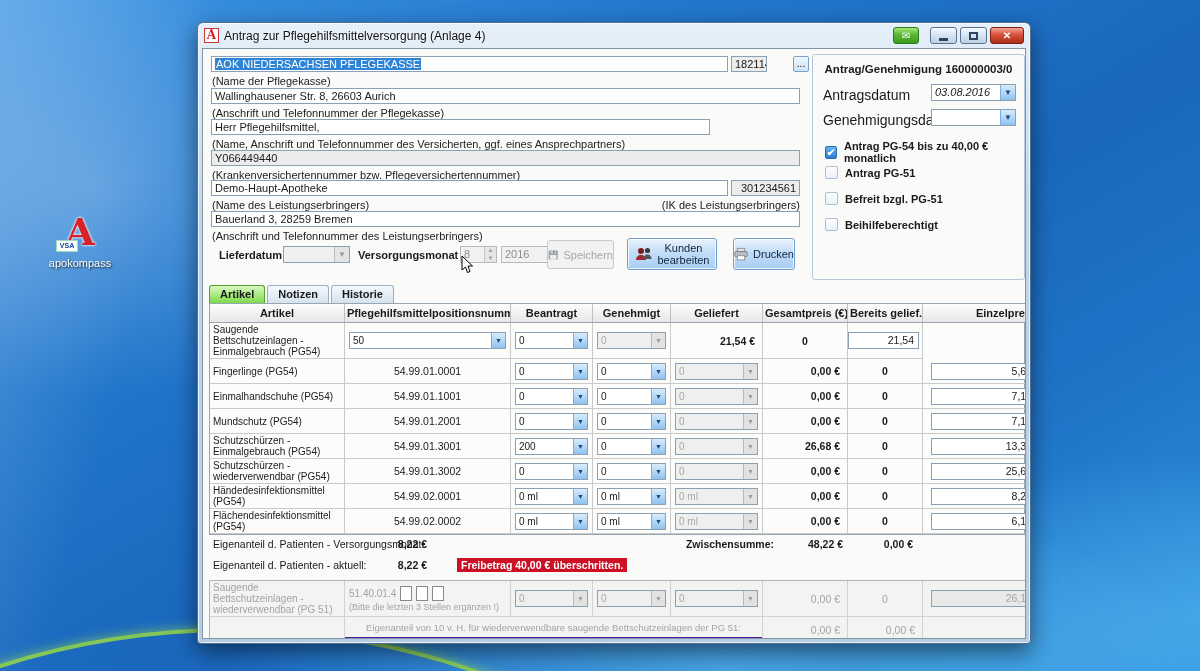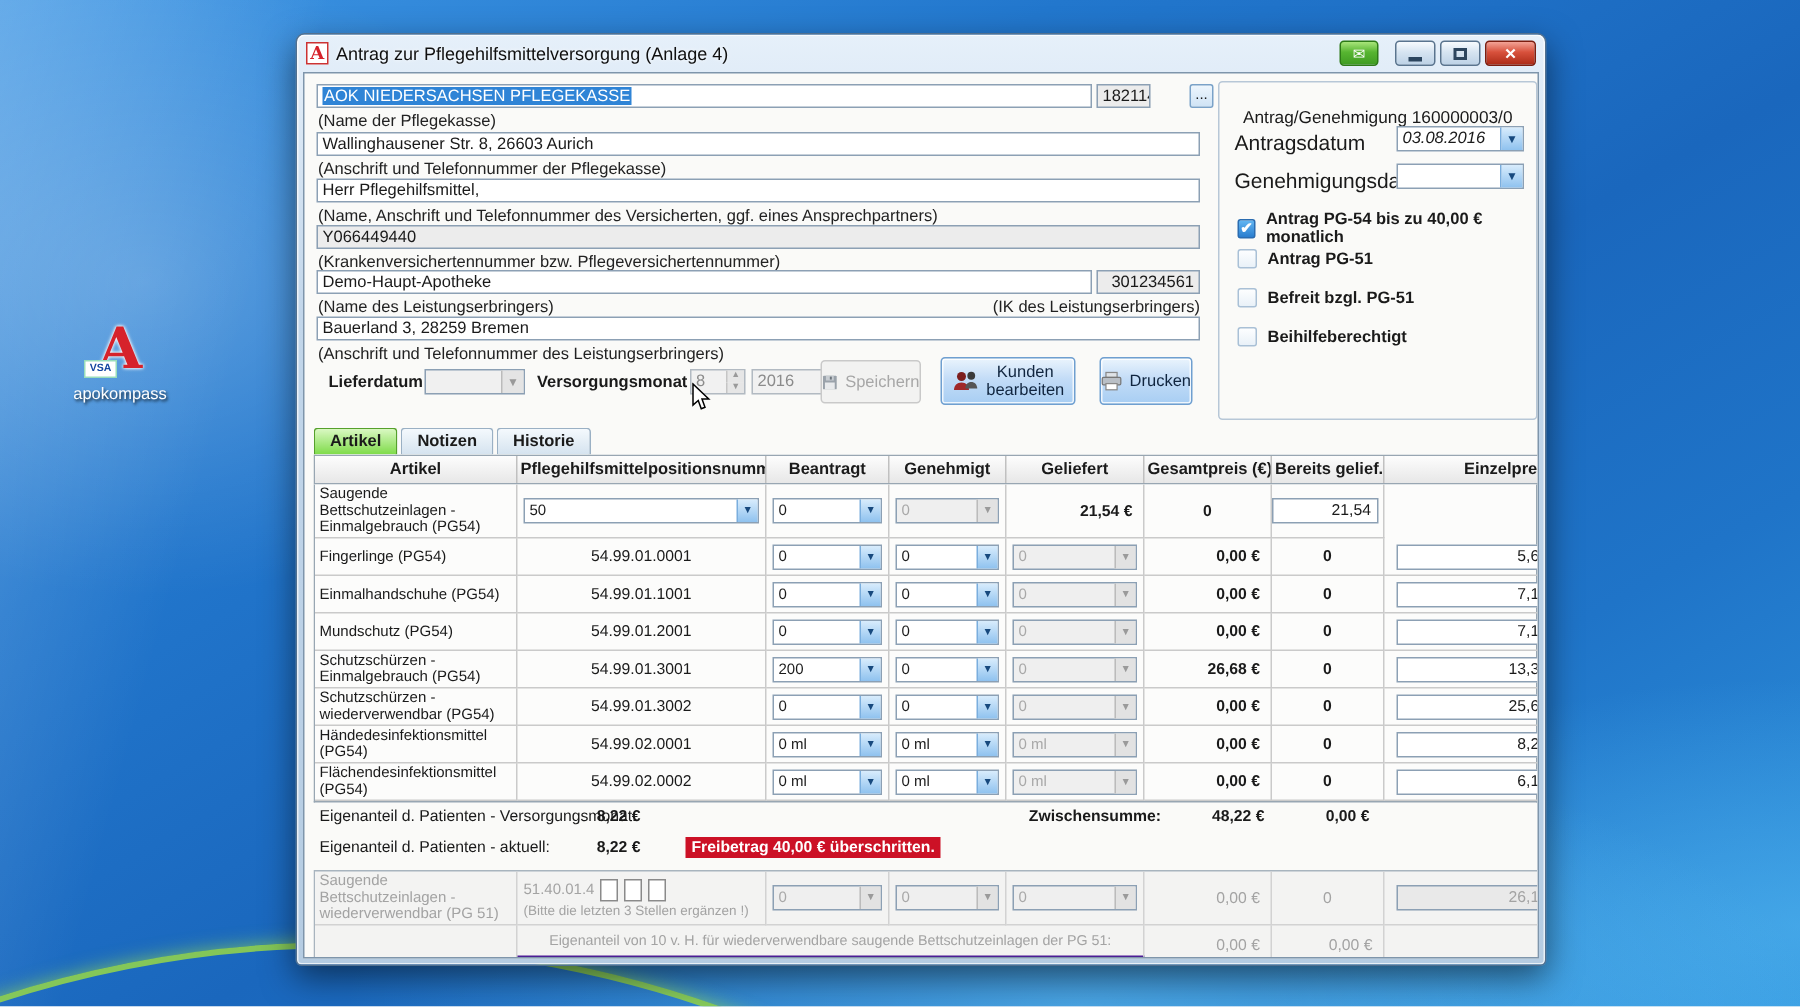--- a/index.html
+++ b/index.html
@@ -70,21 +70,21 @@
   .spin .sarr span { flex:1; font-size:6px; line-height:7px; text-align:center; color:#9a9a9a; background:#e6e6e6; border-left:1px solid #c5c5c5; }
 
   .pushbtn { position:absolute; border-radius:3px; display:flex; align-items:center; justify-content:center;
     gap:5px; font-size:11px; text-align:center; }
   .pushbtn.disabled { background:#f2f2f1; border:1px solid #c9c9c9; color:#a7a7a7; }
   .pushbtn.blue { background:linear-gradient(#eaf4fd,#c3dcf7 45%,#a8cef3); border:1px solid #6f9fd0; color:#10253f;
     box-shadow:inset 0 0 0 1px rgba(255,255,255,.8); }
 
   
   .gbox { position:absolute; left:609px; top:5px; width:213px; height:226px; border:1px solid #b7c7d7; border-radius:3px; background:#fafaf8; }
-  .gbox-title { text-align:center; font-weight:normal; font-size:11.5px; margin-top:18px; }
+  .gbox-title { text-align:center; font-weight:bold; font-size:11.5px; margin-top:8px; }
   .grow { position:absolute; left:10px; font-size:14px; }
   .cbrow { position:absolute; left:12px; display:flex; align-items:center; gap:7px; font-weight:bold; font-size:11px; }
   .cbx { width:13px; height:13px; border:1px solid #a9c0d6; background:linear-gradient(#fdfeff,#e9f1f8); border-radius:2px;
     font-size:10px; line-height:12px; color:#fff; text-align:center; }
   .cbx.checked { background:linear-gradient(#63b6f2,#2a7ecf); border-color:#2b6cb0; }
 
   
   .tabs { position:absolute; left:6px; top:236px; display:flex; gap:2px; }
   .tab { padding:2px 10px 3px; font-size:11px; font-weight:bold; border:1px solid #9ab0c4; border-bottom:none;
     border-radius:3px 3px 0 0; background:linear-gradient(#f4f9fd,#d5e3ef); }
@@ -174,21 +174,21 @@
     <div class="client">
 
       <div class="inp" style="left:8px;top:7px;width:517px;"><span class="sel">AOK NIEDERSACHSEN PFLEGEKASSE</span></div>
       <div class="inp ro" style="left:528px;top:7px;width:36px;text-align:right;">182114819</div>
       <div class="dots-btn" style="left:590px;top:7px;"><span>...</span></div>
       <div class="flabel" style="left:9px;top:26px;">(Name der Pflegekasse)</div>
 
       <div class="inp" style="left:8px;top:39px;width:589px;">Wallinghausener Str. 8, 26603 Aurich</div>
       <div class="flabel" style="left:9px;top:58px;">(Anschrift und Telefonnummer der Pflegekasse)</div>
 
-      <div class="inp" style="left:8px;top:70px;width:589px;">Herr Pflegehilfsmittel,</div>
+      <div class="inp" style="left:8px;top:70px;width:499px;">Herr Pflegehilfsmittel,</div>
       <div class="flabel" style="left:9px;top:89px;">(Name, Anschrift und Telefonnummer des Versicherten, ggf. eines Ansprechpartners)</div>
 
       <div class="inp ro" style="left:8px;top:101px;width:589px;">Y066449440</div>
       <div class="flabel" style="left:9px;top:120px;">(Krankenversichertennummer bzw. Pflegeversichertennummer)</div>
 
       <div class="inp" style="left:8px;top:131px;width:517px;">Demo-Haupt-Apotheke</div>
       <div class="inp ro" style="left:528px;top:131px;width:69px;text-align:right;">301234561</div>
       <div class="flabel" style="left:9px;top:150px;">(Name des Leistungserbringers)</div>
       <div class="flabel" style="left:380px;top:150px;width:217px;text-align:right;">(IK des Leistungserbringers)</div>
 

